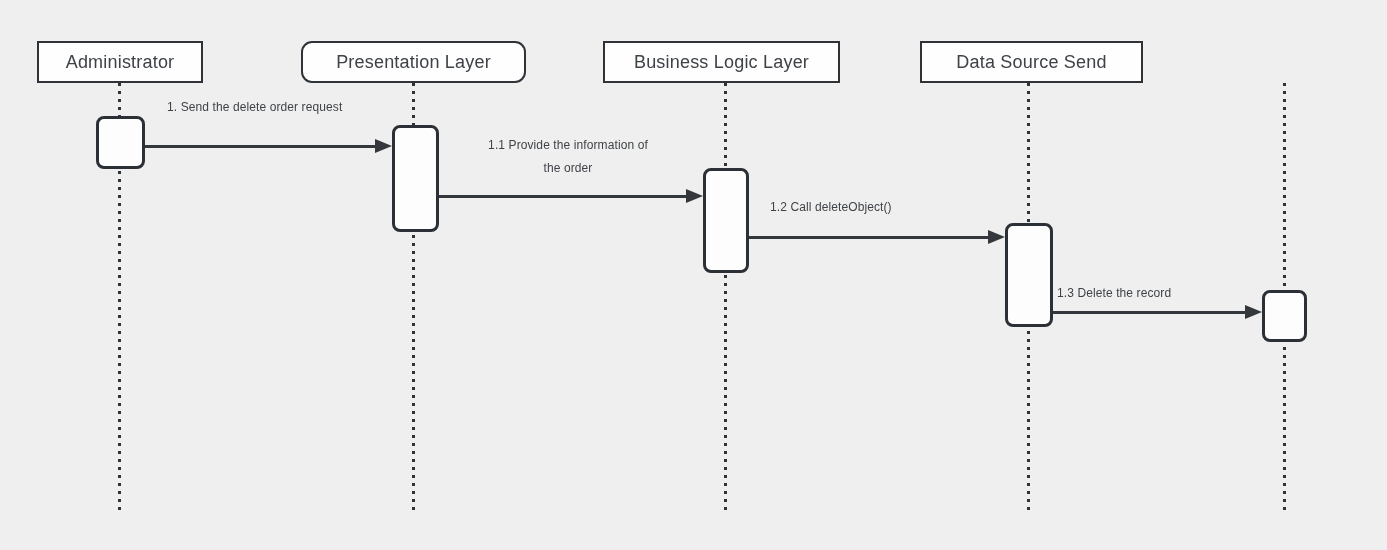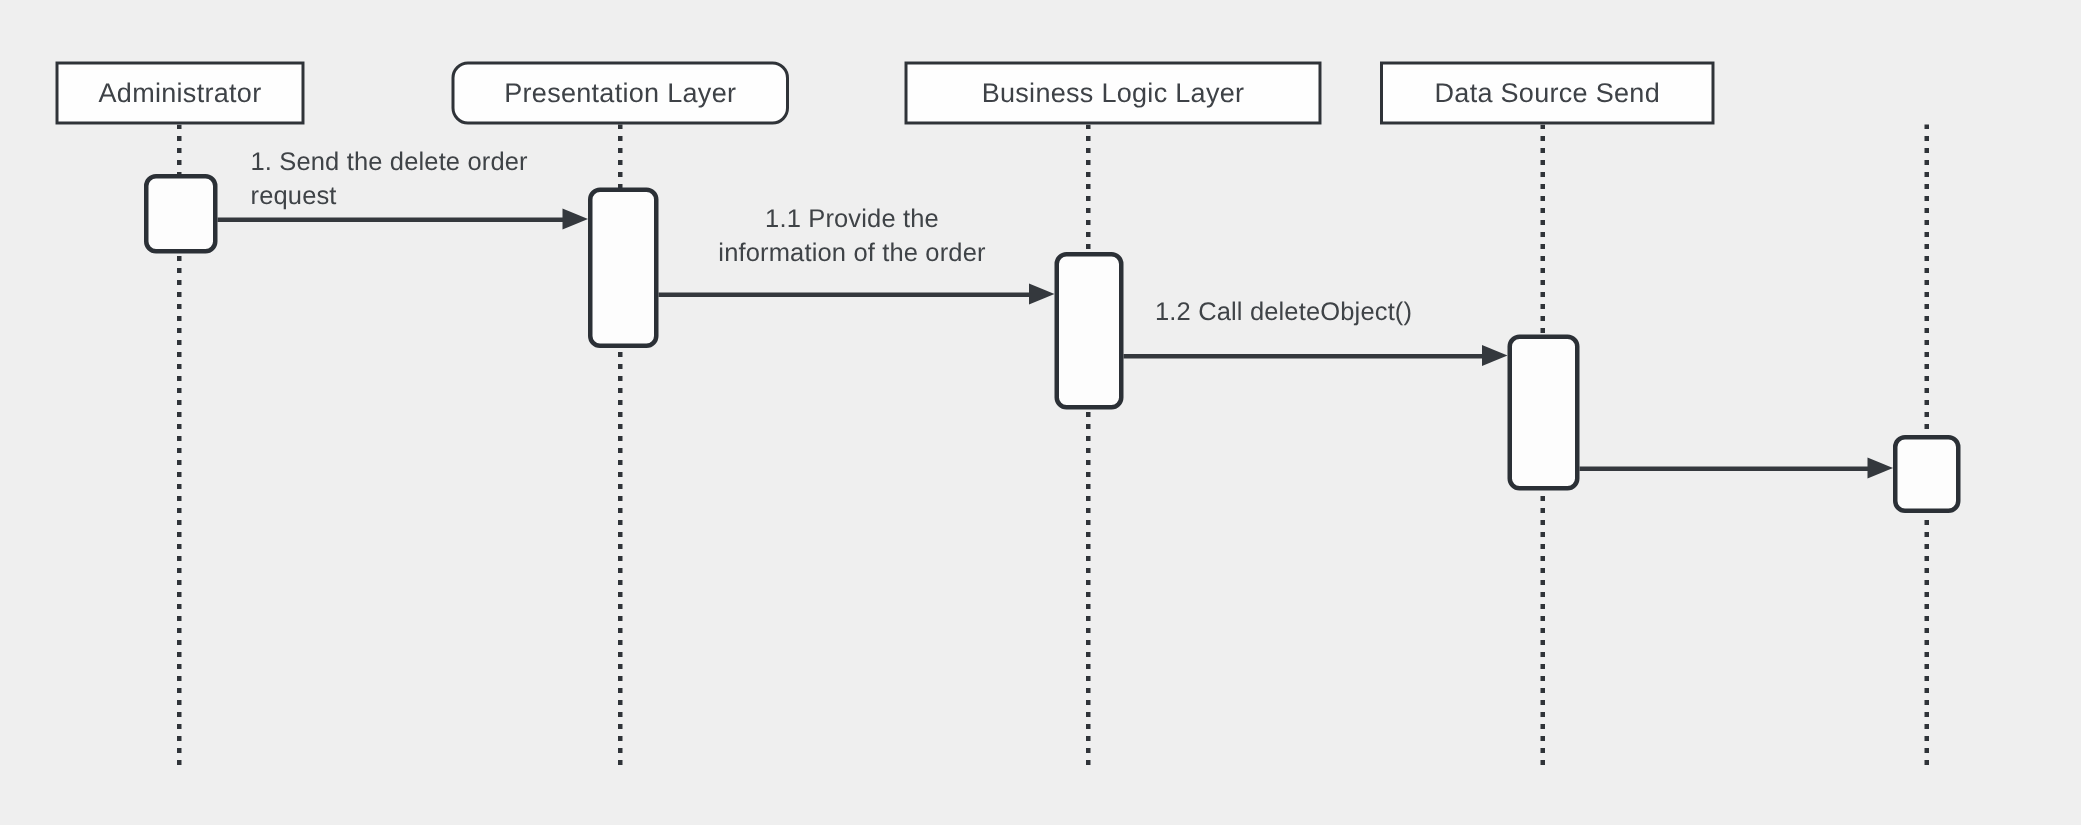--- a/index.html
+++ b/index.html
@@ -26,21 +26,21 @@
     display: flex;
     align-items: center;
     justify-content: center;
     font-size: 18px;
     color: #3e4247;
     letter-spacing: 0.2px;
     z-index: 4;
   }
   .p1 { left: 37px;   width: 166px; }
   .p2 { left: 301px;  width: 225px; border-radius: 11px; }
-  .p3 { left: 603px;  width: 278px; justify-content: center; }
+  .p3 { left: 603px;  width: 237px; justify-content: center; }
   .p4 { left: 920px;  width: 223px; }
   .p5 { left: 1219px; width: 132px; }
 
   
   .lifeline {
     position: absolute;
     top: 83px;
     height: 427px;
     width: 3px;
     background: repeating-linear-gradient(
@@ -89,21 +89,21 @@
   .ar2-line { left: 439px;  top: 195px; width: 250px; }
   .ar2-head { left: 686px;  top: 189px; }
   .ar3-line { left: 749px;  top: 236px; width: 241px; }
   .ar3-head { left: 988px;  top: 230px; }
   .ar4-line { left: 1053px; top: 311px; width: 194px; }
   .ar4-head { left: 1245px; top: 305px; }
 
   
   .msg-label {
     position: absolute;
-    font-size: 17px;
+    font-size: 12px;
     line-height: 23px;
     color: #3f4347;
     z-index: 5;
     letter-spacing: 0.1px;
   }
   .m1 { left: 167px;  top: 96px;  width: 232px; }
   .m2 { left: 478px;  top: 134px; width: 180px; text-align: center; }
   .m3 { left: 770px;  top: 196px; width: 240px; white-space: nowrap; }
   .m4 { left: 1057px; top: 282px; width: 210px; white-space: nowrap; }
 </style>
@@ -133,20 +133,21 @@
 
   <div class="activation a1"></div>
   <div class="activation a2"></div>
   <div class="activation a3"></div>
   <div class="activation a4"></div>
   <div class="activation a5"></div>
 
   <div class="msg-label m1">1. Send the delete order request</div>
   <div class="msg-label m2">1.1 Provide the information of the order</div>
   <div class="msg-label m3">1.2 Call deleteObject()</div>
+  <div class="msg-label m4">1.3 Delete the record</div>
 
   <div class="arrow-line ar1-line"></div>
   <div class="arrow-head ar1-head"></div>
 
   <div class="arrow-line ar2-line"></div>
   <div class="arrow-head ar2-head"></div>
 
   <div class="arrow-line ar3-line"></div>
   <div class="arrow-head ar3-head"></div>
 

